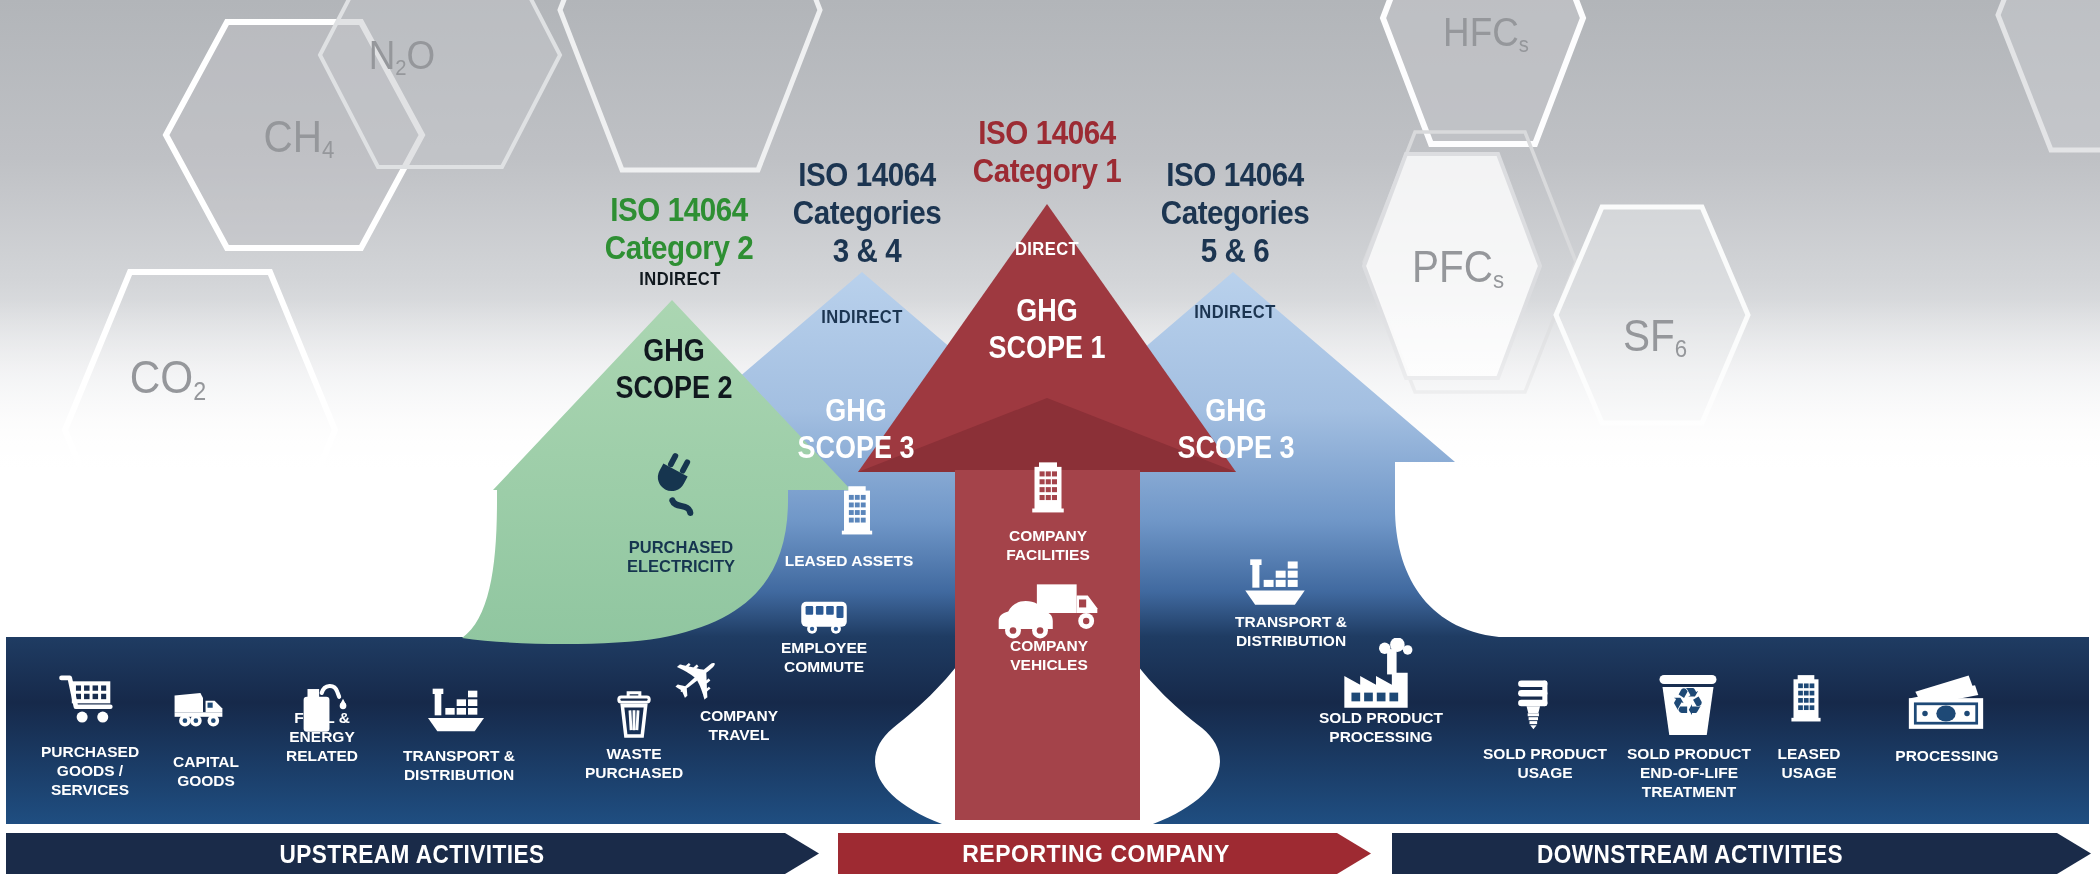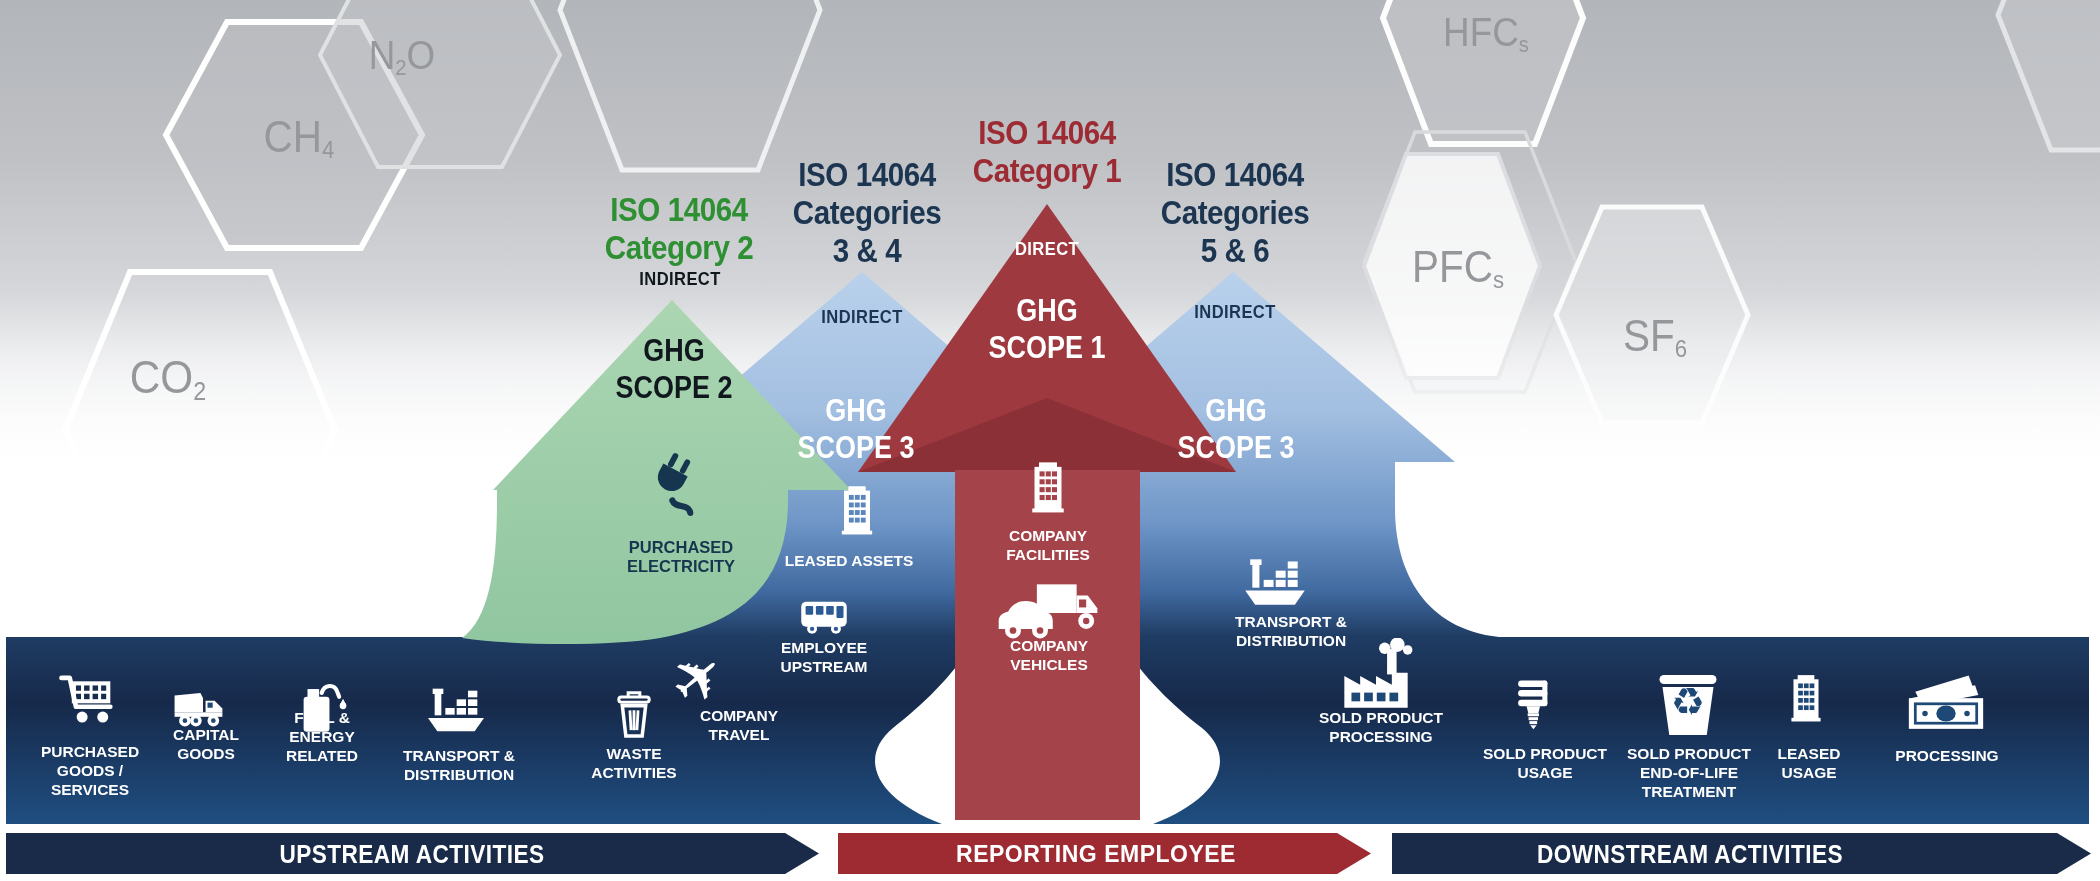--- a/index.html
+++ b/index.html
@@ -270,54 +270,54 @@
 SCOPE 3</div>
   <div class="abs cond pre scope-label white-txt" style="left:1047px;top:292px">GHG
 SCOPE 1</div>
   <div class="abs cond pre scope-label white-txt" style="left:1236px;top:392px">GHG
 SCOPE 3</div>
 
   <div class="abs ctr pre itm" style="left:681px;top:538px;color:#16354f;font-size:16.5px">PURCHASED
 ELECTRICITY</div>
   <div class="abs ctr pre itm" style="left:849px;top:551px">LEASED ASSETS</div>
   <div class="abs ctr pre itm" style="left:824px;top:638px">EMPLOYEE
-UPSTREAM</div>
+COMMUTE</div>
   <div class="abs ctr pre itm" style="left:1048px;top:526px">COMPANY
 FACILITIES</div>
   <div class="abs ctr pre itm" style="left:1049px;top:636px">COMPANY
 VEHICLES</div>
   <div class="abs ctr pre itm" style="left:1291px;top:612px">TRANSPORT &amp;
 DISTRIBUTION</div>
   <div class="abs ctr pre itm" style="left:1381px;top:708px">SOLD PRODUCT
 PROCESSING</div>
 
   <div class="abs ctr pre itm" style="left:90px;top:742px">PURCHASED
 GOODS /
 SERVICES</div>
-  <div class="abs ctr pre itm" style="left:206px;top:725px">CAPITAL
+  <div class="abs ctr pre itm" style="left:206px;top:752px">CAPITAL
 GOODS</div>
   <div class="abs ctr pre itm" style="left:322px;top:708px">FUEL &amp;
 ENERGY
 RELATED</div>
   <div class="abs ctr pre itm" style="left:459px;top:746px">TRANSPORT &amp;
 DISTRIBUTION</div>
   <div class="abs ctr pre itm" style="left:634px;top:744px">WASTE
-ACTIVITIES</div>
+PURCHASED</div>
   <div class="abs ctr pre itm" style="left:739px;top:706px">COMPANY
 TRAVEL</div>
 
   <div class="abs" style="left:672px;top:642px;font-size:62px;color:#fff;font-family:'DejaVu Sans',sans-serif;transform:rotate(-40deg)">✈</div>
   <div class="abs ctr" style="left:1688px;top:680px;font-size:38px;color:#1e4976;font-family:'DejaVu Sans',sans-serif;font-weight:bold">♻</div>
 
   <div class="abs ctr pre itm" style="left:1545px;top:744px">SOLD PRODUCT
 USAGE</div>
   <div class="abs ctr pre itm" style="left:1689px;top:744px">SOLD PRODUCT
 END-OF-LIFE
 TREATMENT</div>
   <div class="abs ctr pre itm" style="left:1809px;top:744px">LEASED
 USAGE</div>
   <div class="abs ctr pre itm" style="left:1947px;top:746px">PROCESSING</div>
 
   <div class="abs cond ribbon-txt" style="left:412px;top:839px">UPSTREAM ACTIVITIES</div>
-  <div class="abs ctr ribbon-txt" style="left:1096px;top:841px;font-size:23px">REPORTING EMPLOYEE</div>
+  <div class="abs ctr ribbon-txt" style="left:1096px;top:841px;font-size:23px">REPORTING COMPANY</div>
   <div class="abs cond ribbon-txt" style="left:1690px;top:839px">DOWNSTREAM ACTIVITIES</div>
 
 </div>
 
 </body></html>

